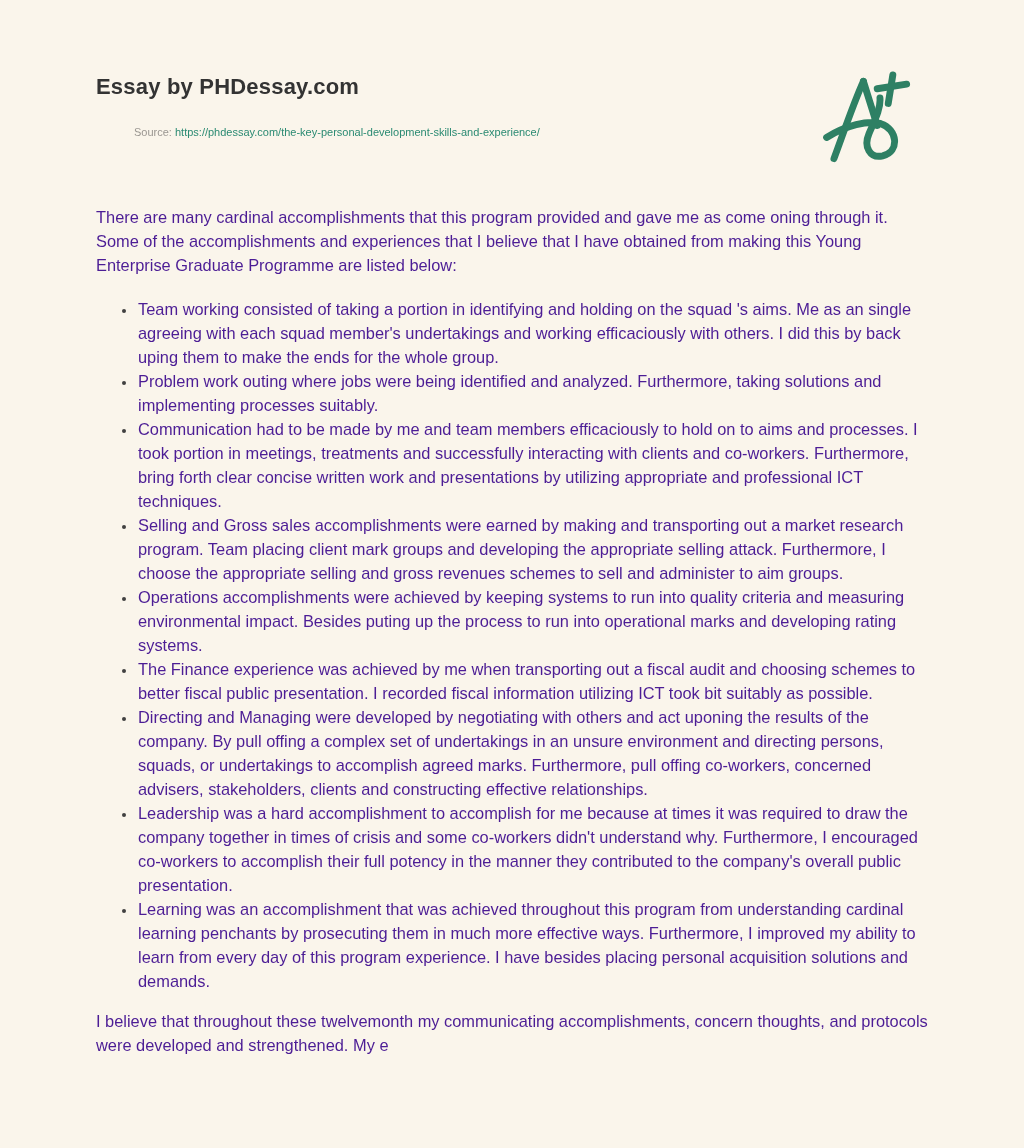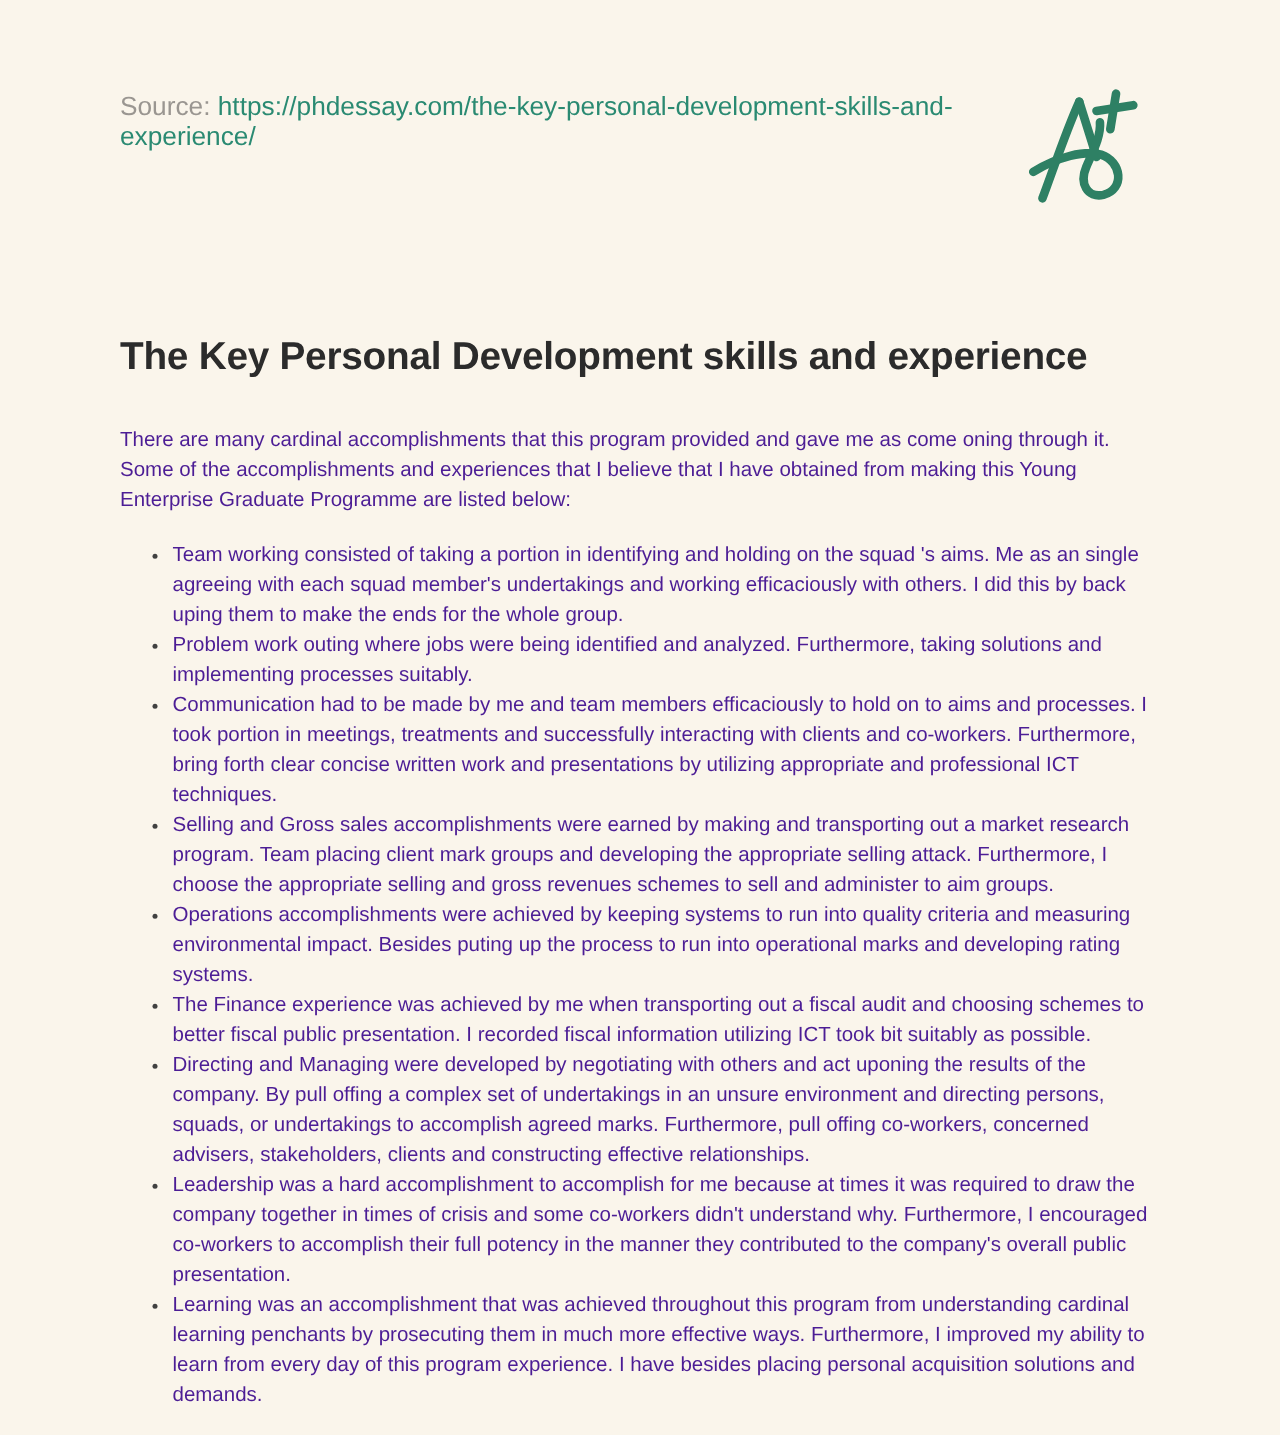--- a/index.html
+++ b/index.html
@@ -25,22 +25,23 @@
   }
   .header-left { flex: 1; }
   .essay-by {
     font-size: 22px;
     font-weight: 700;
     color: #333333;
     letter-spacing: 0.2px;
     margin: 0 0 26px 0;
   }
   .source-line {
-    font-size: 21px;
+    font-size: 11px;
     color: #9A9691;
+    margin-left: 38px;
   }
   .source-line a {
     color: #2A8A72;
     text-decoration: none;
     cursor: pointer;
   }
   .logo {
     width: 92px;
     height: 100px;
     margin-top: -4px;
@@ -73,20 +74,21 @@
   ul.skills-list li::marker { font-size: 13px; color: #404040; }
   p.closing { margin: 16px 0 0 0; }
 </style>
 </head>
 <body>
 
 <div class="page">
 
   <div class="header-row">
     <div class="header-left">
+      <div class="essay-by">Essay by PHDessay.com</div>
       <div class="source-line">
         <span>Source:</span>
         <a>https://phdessay.com/the-key-personal-development-skills-and-experience/</a>
       </div>
     </div>
     <svg class="logo" viewBox="0 0 100 108" fill="none" xmlns="http://www.w3.org/2000/svg">
       <g stroke="#2E8064" stroke-width="7.5" stroke-linecap="round" fill="none">
 
         <path d="M13 96 C 22 72, 34 36, 45 12"></path>
 
@@ -94,21 +96,20 @@
 
         <path d="M5 73 C 26 60, 50 54, 64 58 C 82 64, 85 88, 66 93 C 52 96, 45 83, 51 69 C 57 55, 64 42, 63 30"></path>
 
         <path d="M77 5 L 72 36"></path>
 
         <path d="M60 20 L 92 15"></path>
       </g>
     </svg>
   </div>
 
-  <h1 class="page-title">The Key Personal Development skills and experience</h1>
 
   <p class="intro body-text">There are many cardinal accomplishments that this program provided and gave me as come oning through it. Some of the accomplishments and experiences that I believe that I have obtained from making this Young Enterprise Graduate Programme are listed below:</p>
 
   <ul class="skills-list body-text">
     <li>Team working consisted of taking a portion in identifying and holding on the squad 's aims. Me as an single agreeing with each squad member's undertakings and working efficaciously with others. I did this by back uping them to make the ends for the whole group.</li>
     <li>Problem work outing where jobs were being identified and analyzed. Furthermore, taking solutions and implementing processes suitably.</li>
     <li>Communication had to be made by me and team members efficaciously to hold on to aims and processes. I took portion in meetings, treatments and successfully interacting with clients and co-workers. Furthermore, bring forth clear concise written work and presentations by utilizing appropriate and professional ICT techniques.</li>
     <li>Selling and Gross sales accomplishments were earned by making and transporting out a market research program. Team placing client mark groups and developing the appropriate selling attack. Furthermore, I choose the appropriate selling and gross revenues schemes to sell and administer to aim groups.</li>
     <li>Operations accomplishments were achieved by keeping systems to run into quality criteria and measuring environmental impact. Besides puting up the process to run into operational marks and developing rating systems.</li>
     <li>The Finance experience was achieved by me when transporting out a fiscal audit and choosing schemes to better fiscal public presentation. I recorded fiscal information utilizing ICT took bit suitably as possible.</li>

